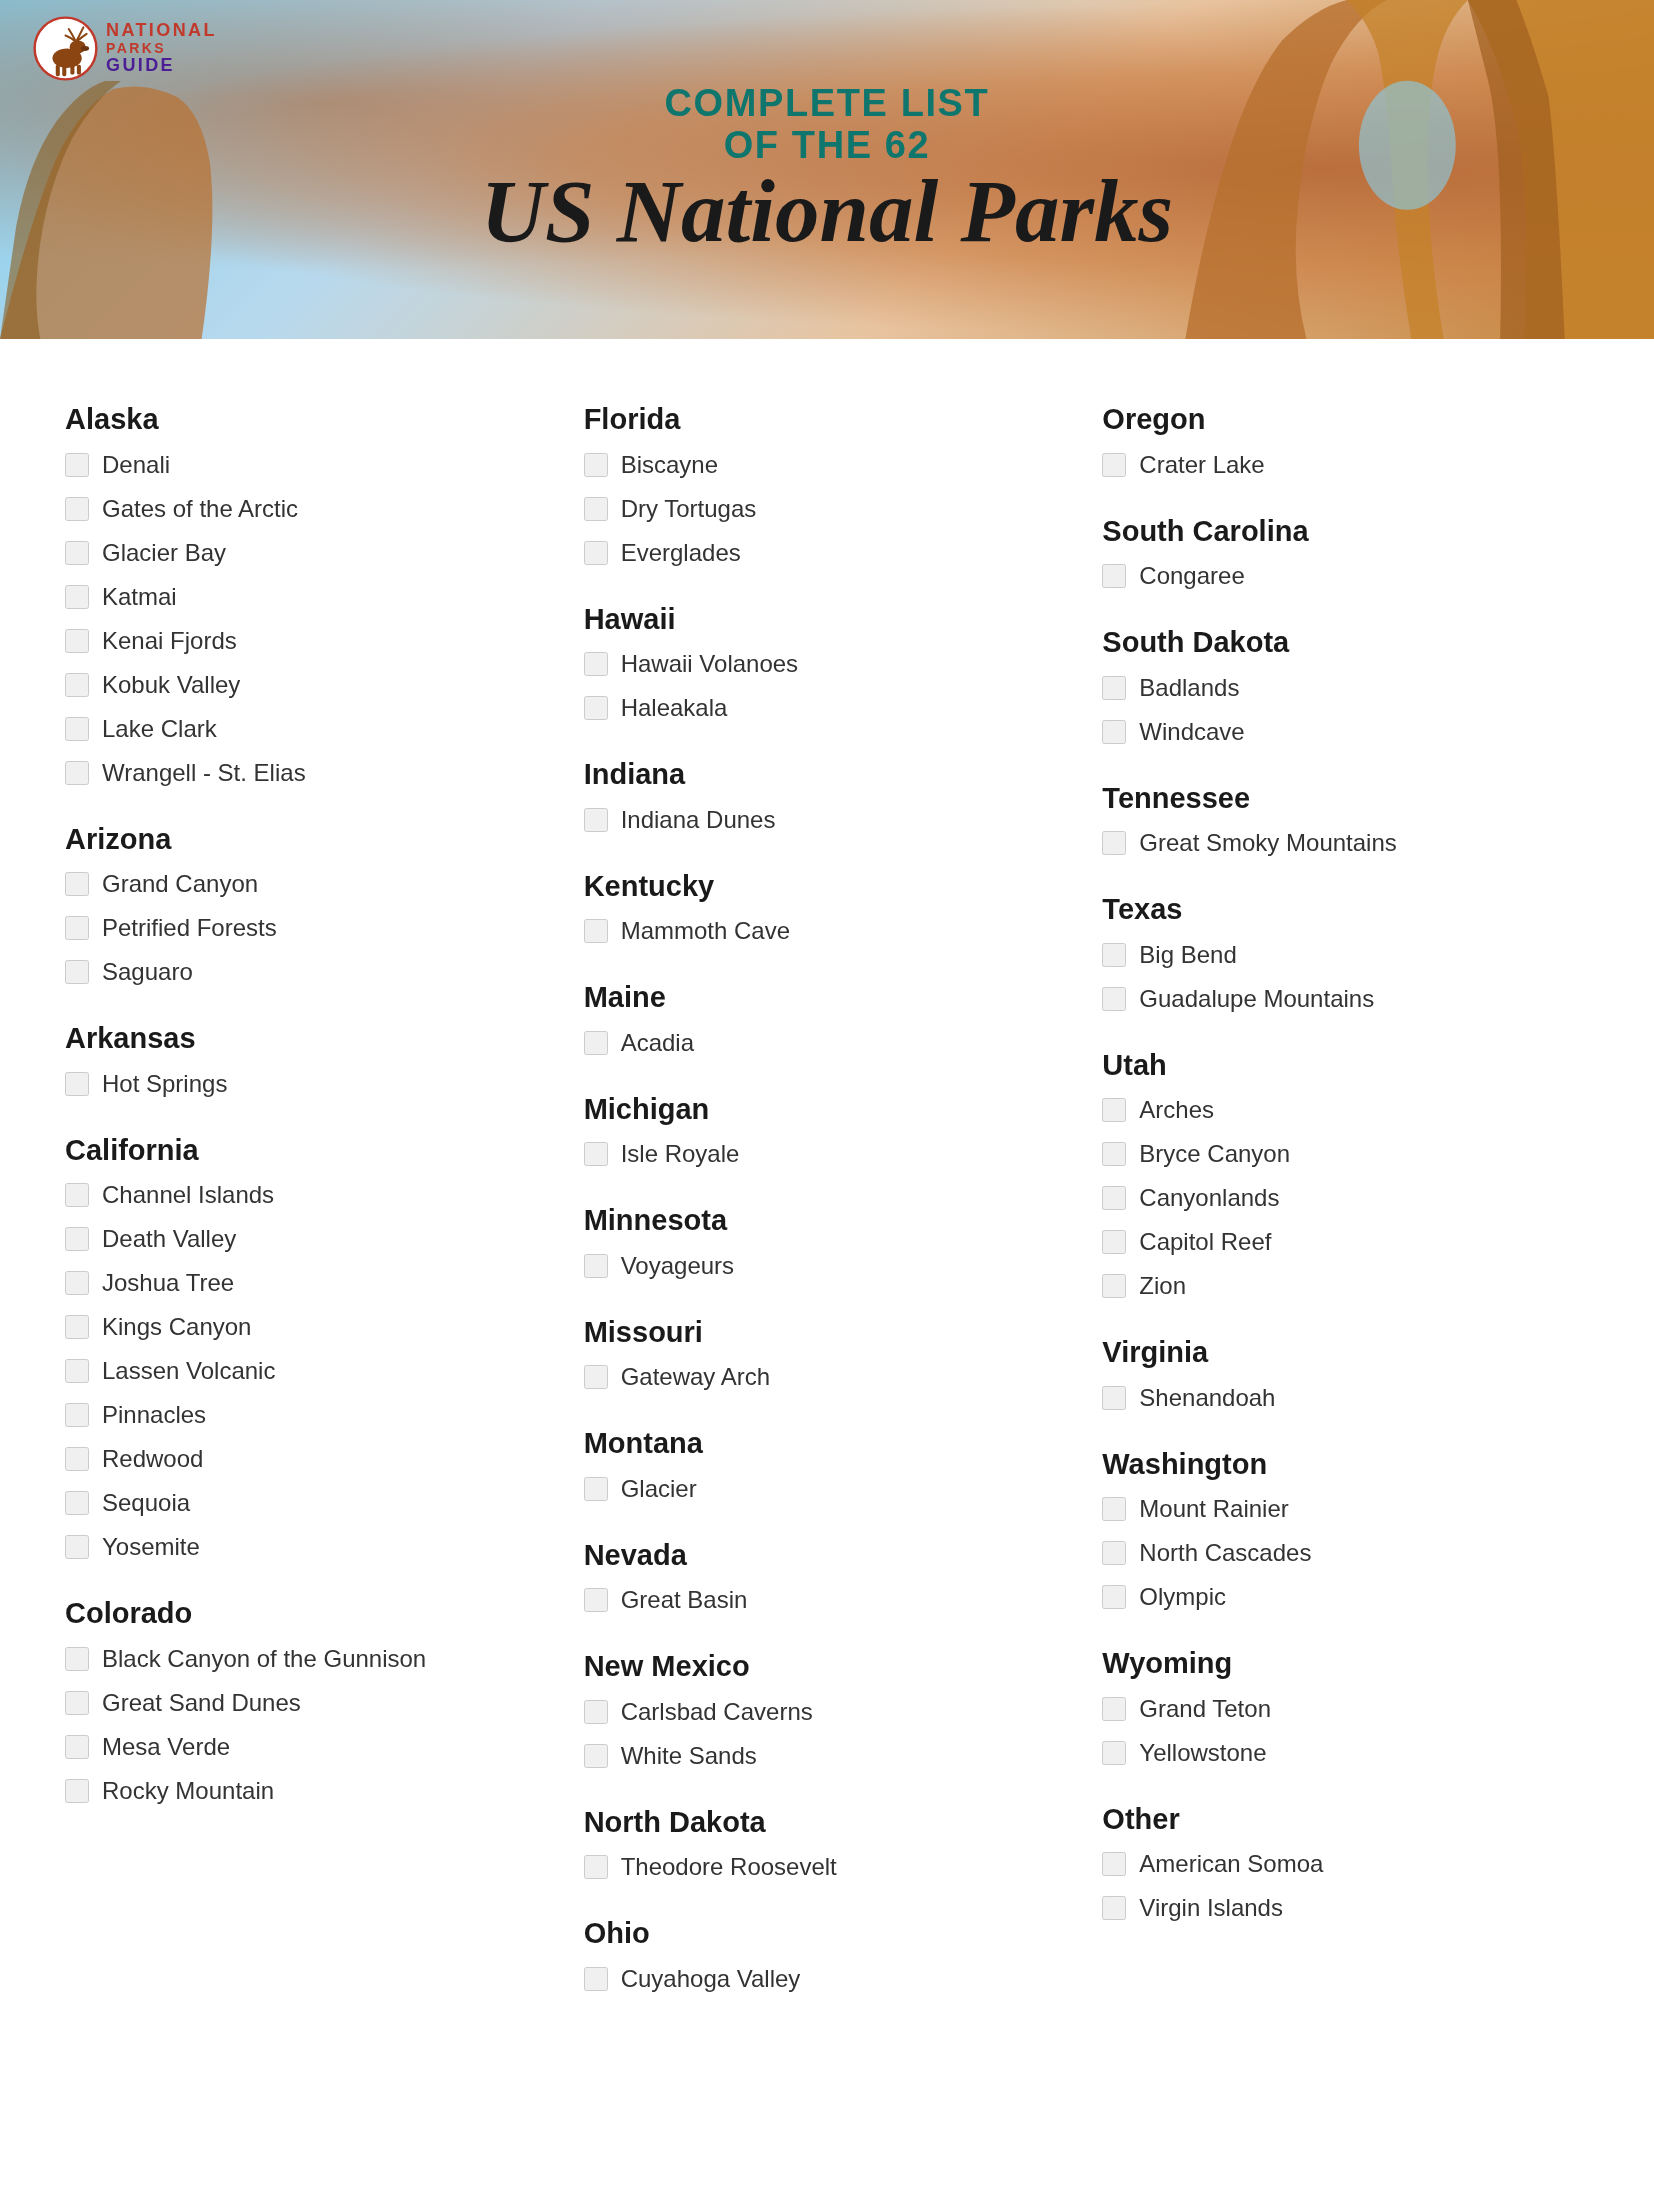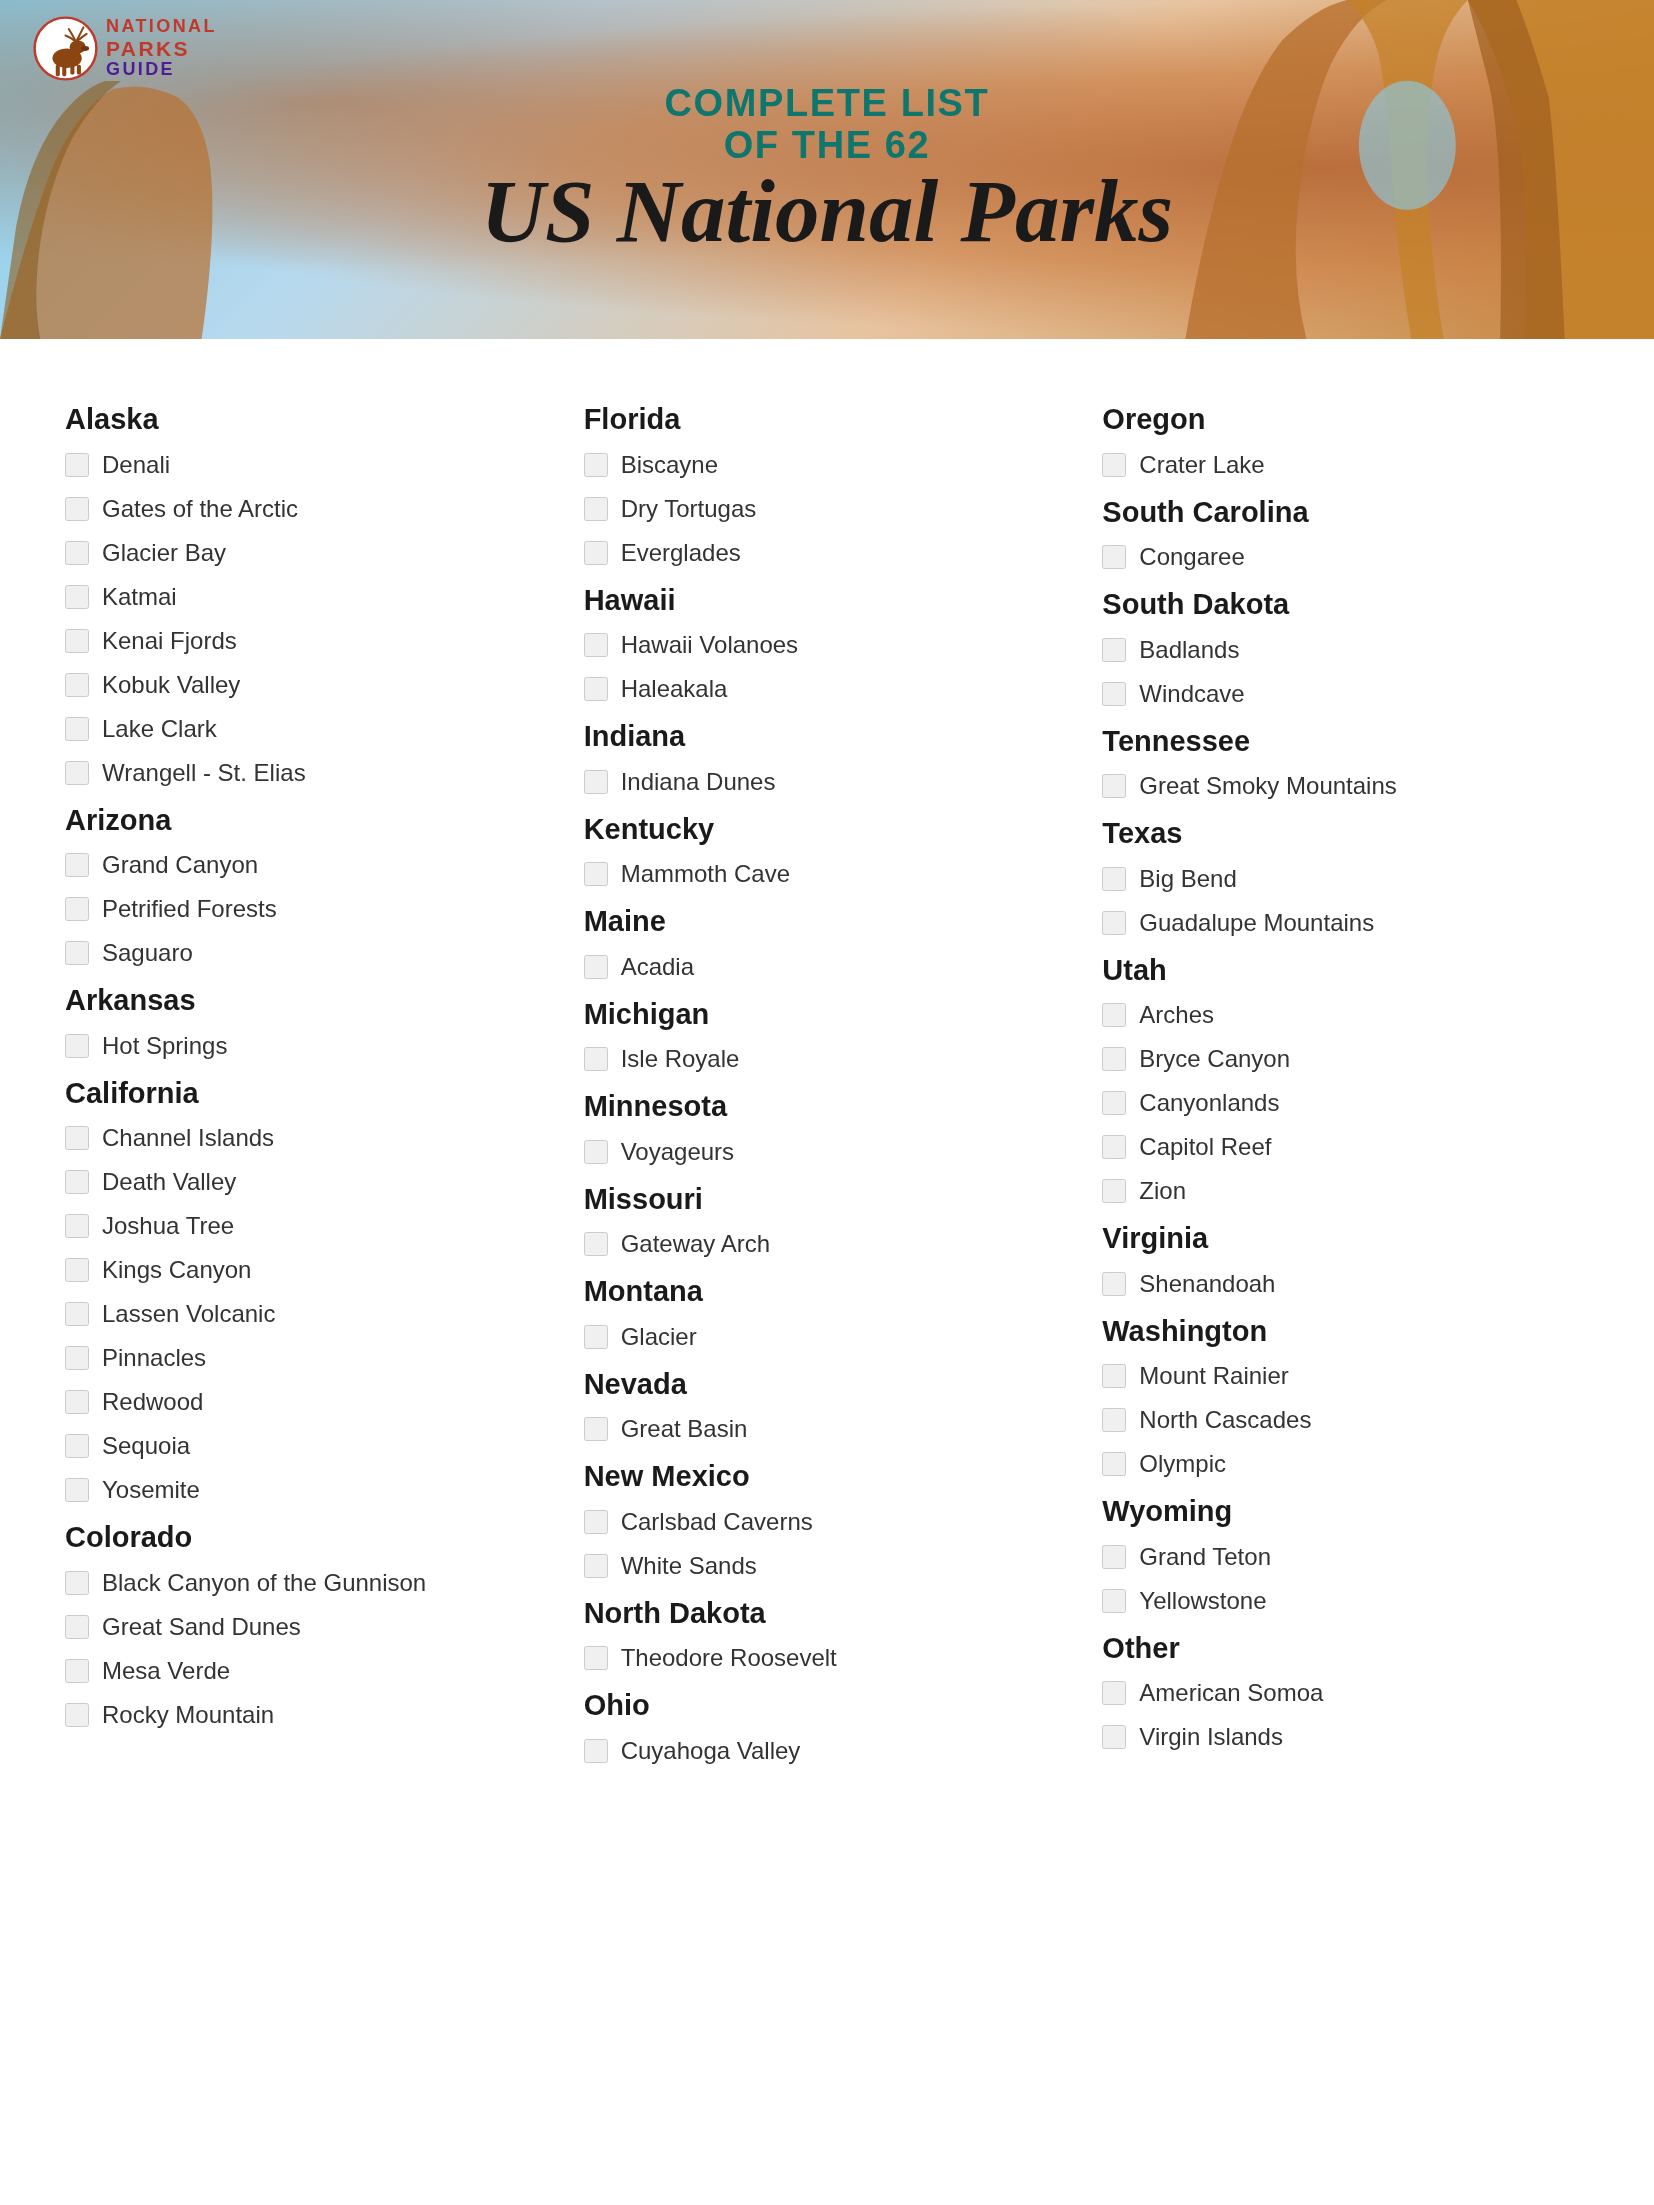--- a/index.html
+++ b/index.html
@@ -77,21 +77,21 @@
 
     .logo-national {
       color: #c0392b;
       font-size: 18px;
       font-weight: 900;
       letter-spacing: 2.4px;
     }
 
     .logo-parks {
       color: #c0392b;
-      font-size: 21px;
+      font-size: 14px;
       font-weight: 900;
       letter-spacing: 2.4px;
     }
 
     .logo-guide {
       color: #4c1d95;
       font-size: 18px;
       font-weight: 900;
       letter-spacing: 2.4px;
     }
@@ -127,21 +127,21 @@
 
     .column {
       display: flex;
       flex-direction: column;
     }
 
     .state-header {
       font-size: 29px;
       font-weight: 900;
       color: #1a1a1a;
-      margin-top: 9px;
+      margin-top: 28px;
       margin-bottom: 6.5px;
       font-family: Arial, sans-serif;
     }
 
     .state-header:first-child {
       margin-top: 0;
     }
 
     .park-item {
       display: flex;

